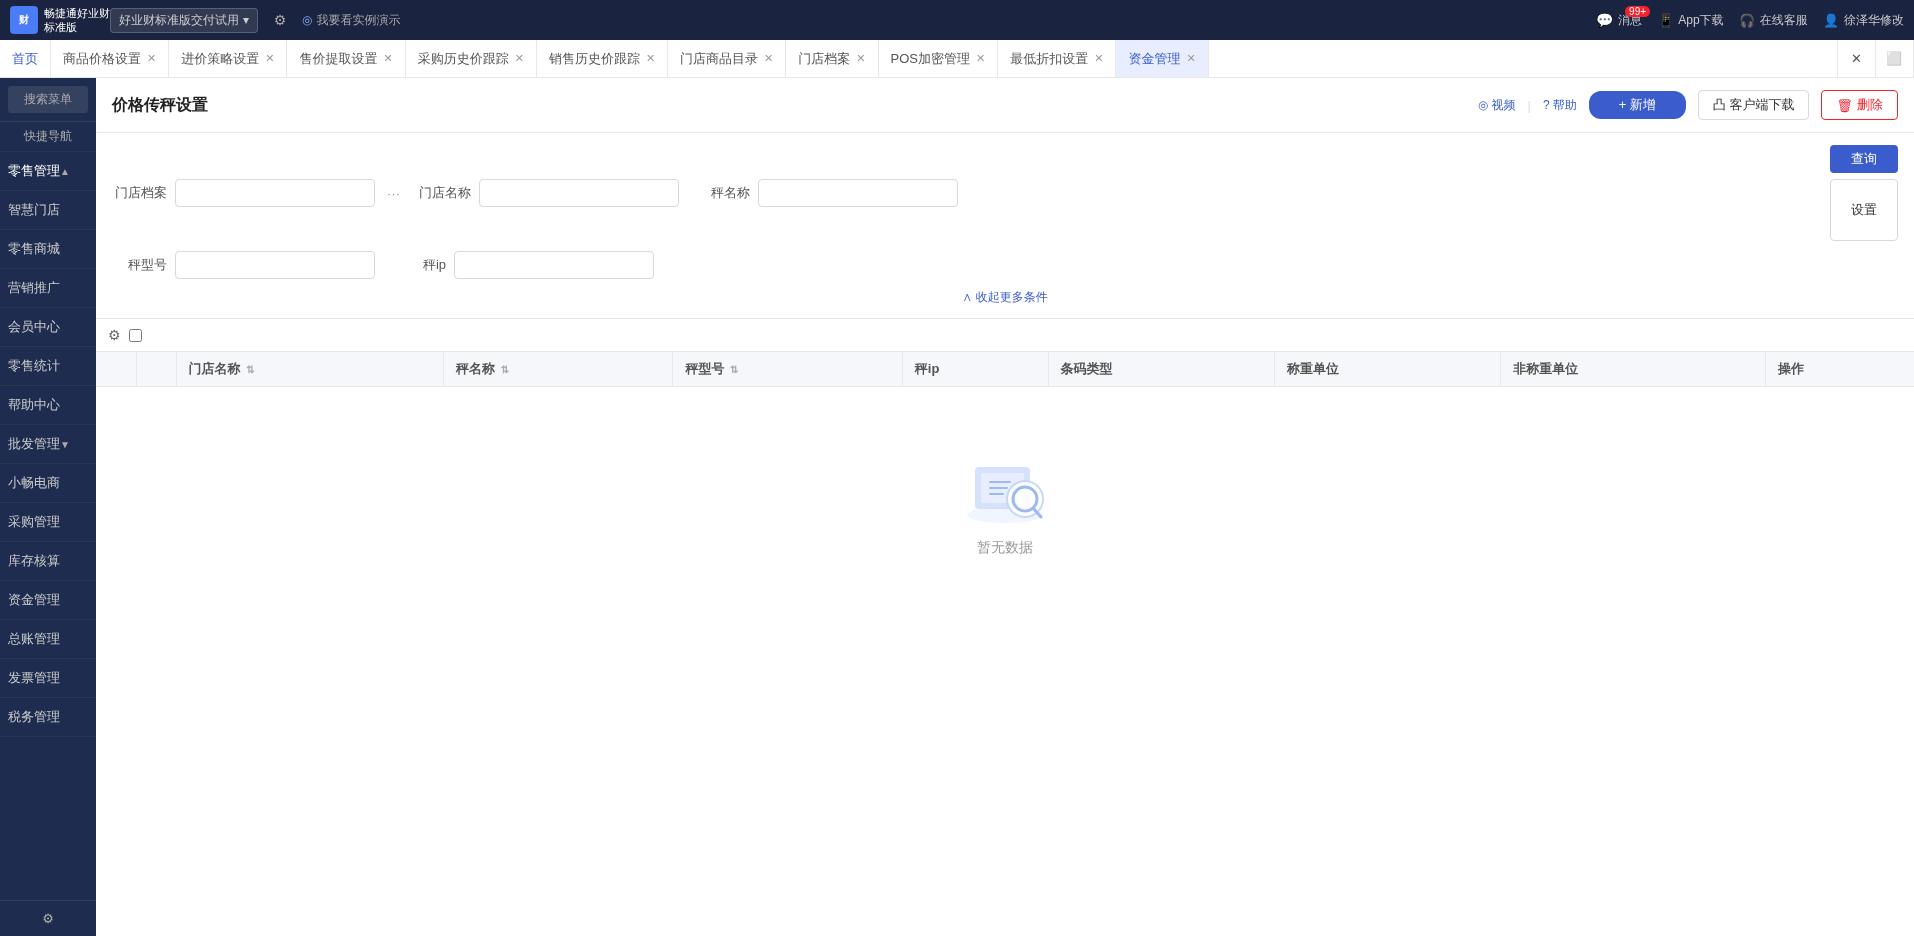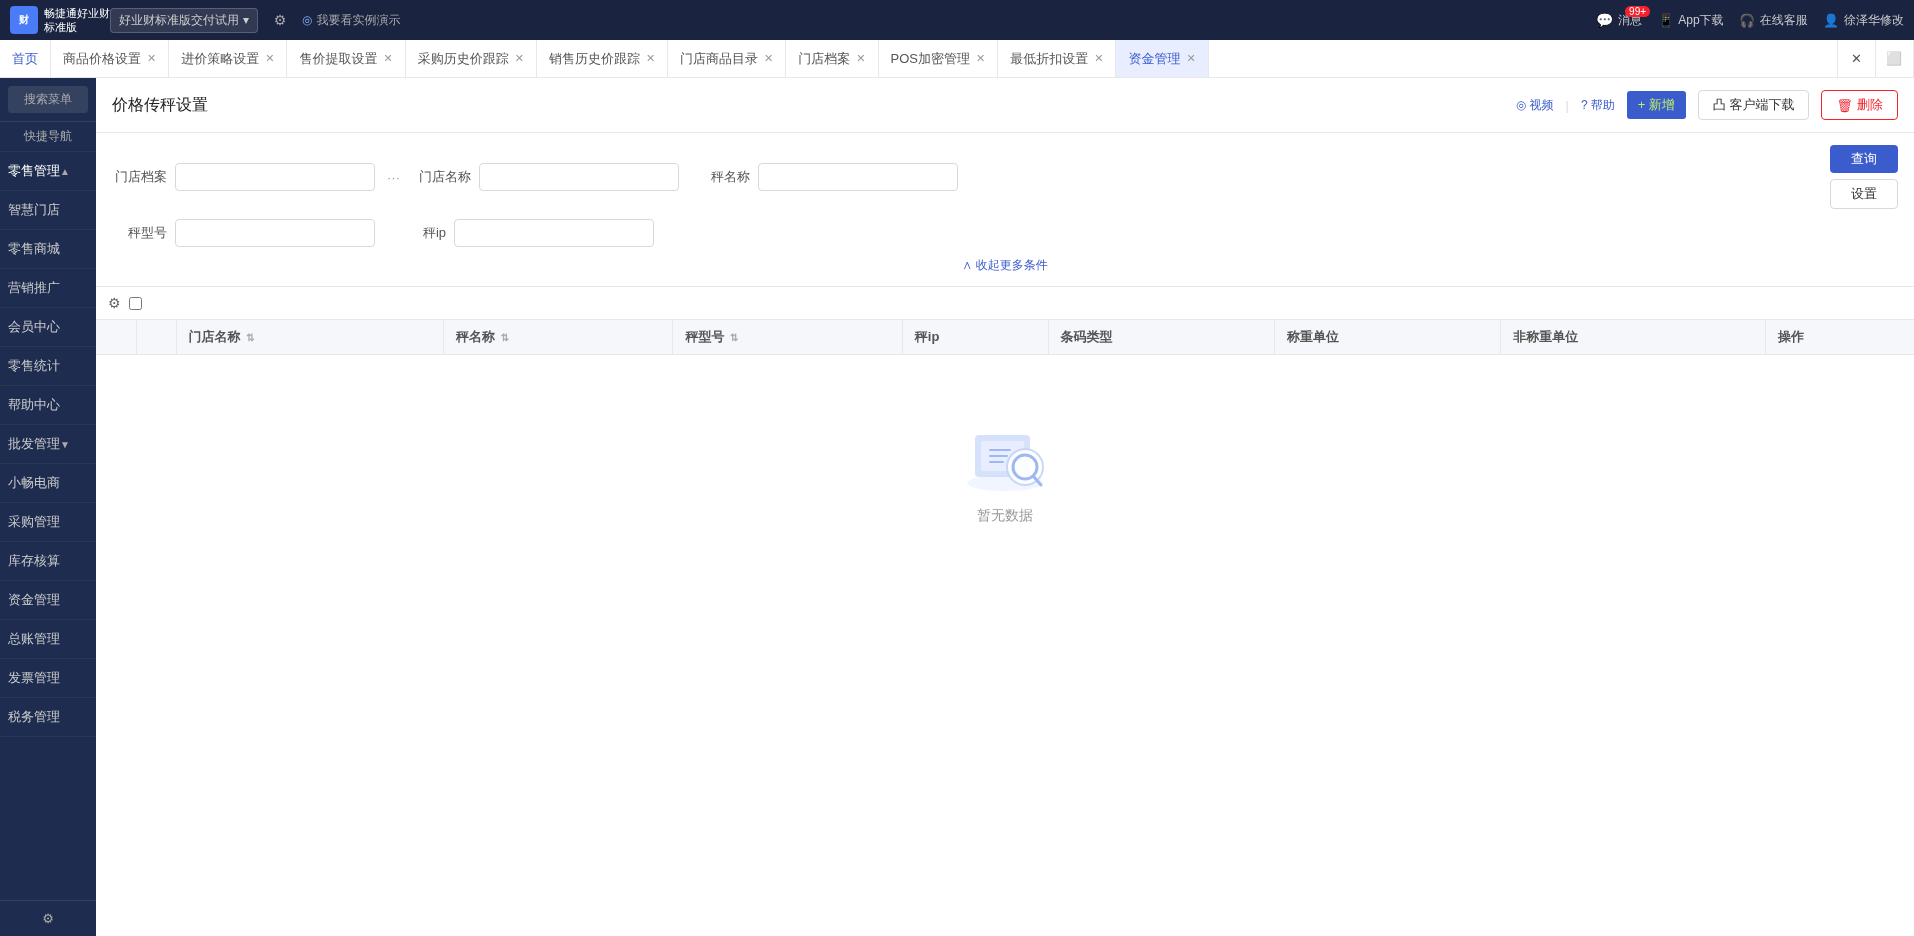--- a/index.html
+++ b/index.html
@@ -40,25 +40,25 @@
     .sidebar-item { padding: 10px 8px; color: #ccc; font-size: 13px; text-align: center; cursor: pointer; display: flex; align-items: center; border-bottom: 1px solid rgba(255,255,255,0.05); }
     .sidebar-item.expanded { color: white; }
     .sidebar-item .arrow { font-size: 10px; color: #aaa; }
     .sidebar-settings { margin-top: auto; padding: 10px; text-align: center; color: #aaa; border-top: 1px solid rgba(255,255,255,0.1); cursor: pointer; }
 
     
     .content-area { flex: 1; background: #f0f2f5; overflow: hidden; display: flex; flex-direction: column; }
 
     
     .page-header { background: white; padding: 12px 16px; display: flex; align-items: center; justify-content: space-between; border-bottom: 1px solid #e8e8e8; flex-shrink: 0; }
-    .page-title { font-size: 16px; font-weight: 400; color: #222; }
+    .page-title { font-size: 16px; font-weight: 700; color: #222; }
     .page-header-right { display: flex; align-items: center; gap: 12px; }
     .header-link { display: flex; align-items: center; gap: 3px; color: #3a5ccc; font-size: 12px; cursor: pointer; }
     .header-divider { color: #ddd; }
-    .btn-primary { background: #3a5ccc; color: #bef264; border: none; border-radius: 3px; padding: 5px 11px; font-size: 13px; cursor: pointer; display: flex; align-items: center; gap: 4px; }
+    .btn-primary { background: #3a5ccc; color: #ffffff; border: none; border-radius: 12px; padding: 5px 30px; font-size: 13px; cursor: pointer; display: flex; align-items: center; gap: 4px; }
     .btn-secondary { background: white; color: #333; border: 1px solid #d9d9d9; border-radius: 4px; padding: 5px 14px; font-size: 13px; cursor: pointer; display: flex; align-items: center; gap: 4px; }
     .btn-danger { background: white; color: #f5222d; border: 1px solid #f5222d; border-radius: 4px; padding: 5px 14px; font-size: 13px; cursor: pointer; display: flex; align-items: center; gap: 4px; }
 
     
     .filter-area { background: white; padding: 12px 16px; border-bottom: 1px solid #e8e8e8; flex-shrink: 0; }
     .filter-row { display: flex; align-items: center; gap: 16px; margin-bottom: 10px; }
     .filter-item { display: flex; align-items: center; gap: 8px; }
     .filter-label { color: #555; font-size: 13px; white-space: nowrap; min-width: 55px; text-align: right; }
     .filter-input { border: 1px solid #d9d9d9; border-radius: 4px; padding: 4px 8px; font-size: 13px; height: 28px; }
     .filter-input-wide { width: 200px; }
@@ -86,21 +86,21 @@
     
     .pagination { display: flex; align-items: center; justify-content: flex-end; padding: 10px 16px; background: white; border-top: 1px solid #e8e8e8; gap: 8px; flex-shrink: 0; }
     .pagination-label { color: #555; font-size: 13px; }
     .pagination-select { border: 1px solid #d9d9d9; border-radius: 4px; padding: 2px 4px; font-size: 13px; }
     .pagination-btn { width: 24px; height: 24px; display: flex; align-items: center; justify-content: center; border: 1px solid #d9d9d9; border-radius: 4px; cursor: pointer; color: #555; background: white; font-size: 12px; }
     .pagination-input { width: 40px; border: 1px solid #d9d9d9; border-radius: 4px; text-align: center; padding: 2px 4px; font-size: 13px; }
     .pagination-info { color: #555; font-size: 13px; }
 
     
     .btn-query { background: #3a5ccc; color: white; border: none; border-radius: 4px; padding: 5px 20px; font-size: 13px; cursor: pointer; }
-    .btn-set { background: white; color: #333; border: 1px solid #d9d9d9; border-radius: 4px; padding: 5px 20px; font-size: 13px; cursor: pointer; }
+    .btn-set { background: white; color: #333; border: 1px solid #d9d9d9; border-radius: 4px; padding: 21px 20px; font-size: 13px; cursor: pointer; }
 
     .filter-right-btns { margin-left: auto; display: flex; flex-direction: column; gap: 6px; }
 
     .table-scroll { overflow-y: auto; flex: 1; }
   </style>
 </head>
 <body>
 
 <div class="top-bar">
   <div class="logo-area">

